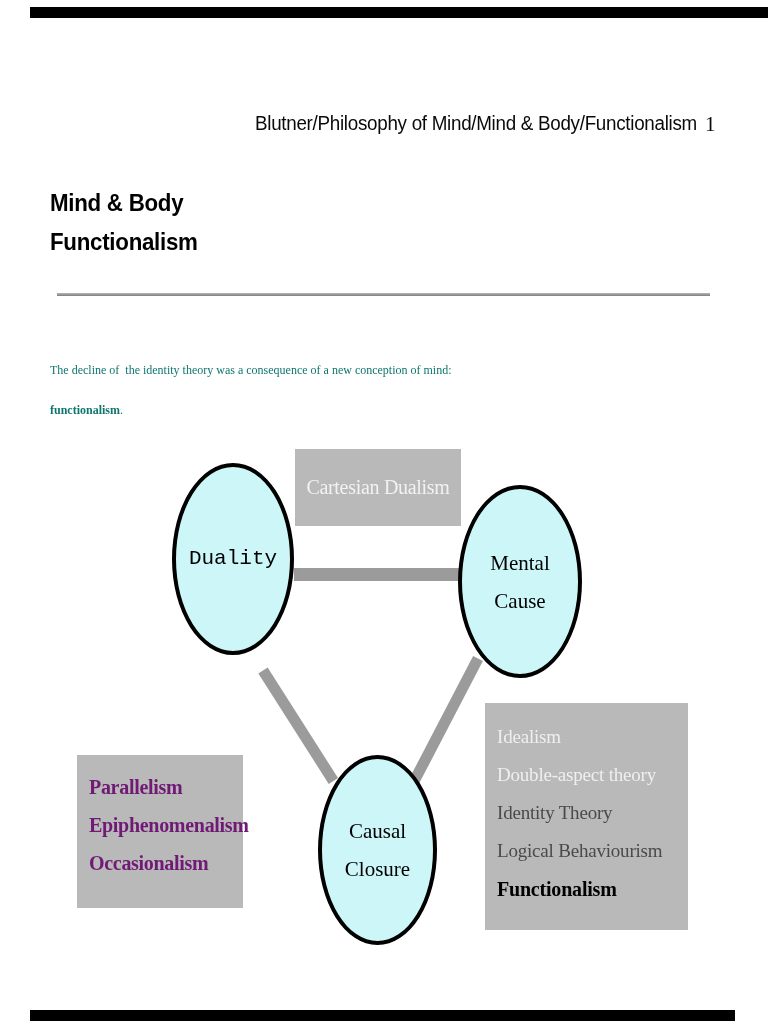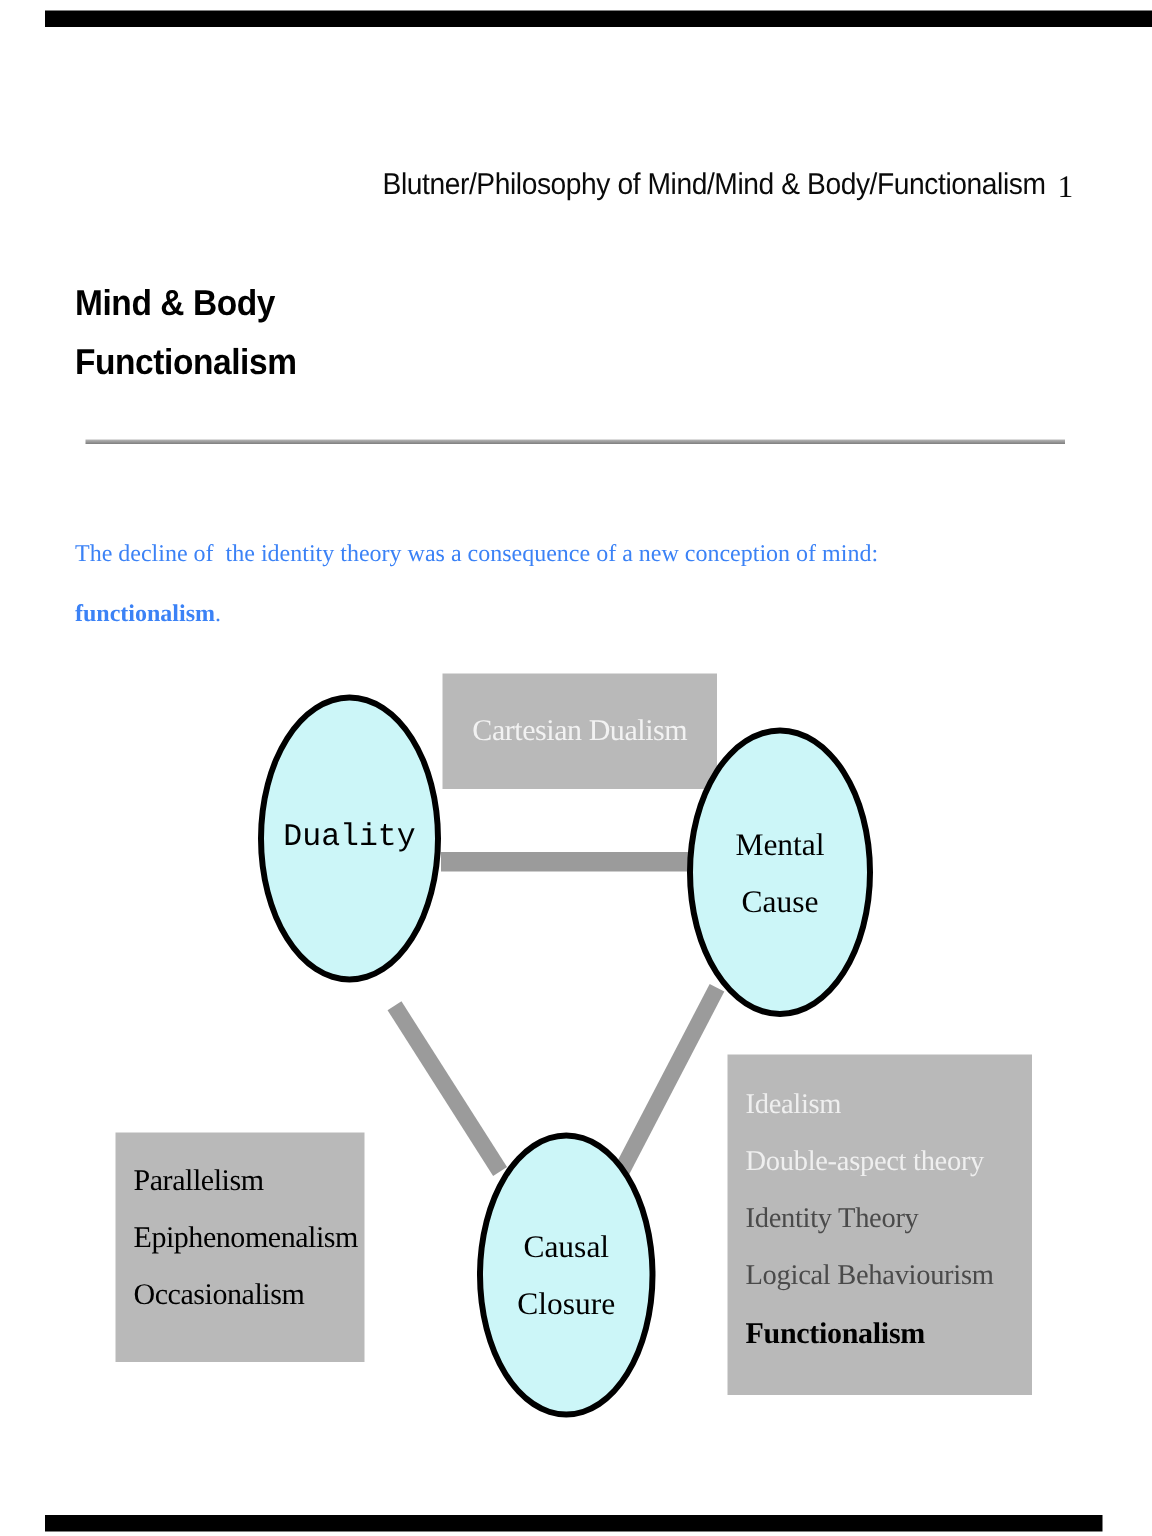--- a/index.html
+++ b/index.html
@@ -25,34 +25,34 @@
     font-family:"Liberation Sans", sans-serif;font-weight:bold;font-size:24px;
     line-height:39px;color:#000;transform:scaleX(0.93);transform-origin:0 0;
     letter-spacing:-0.3px;
   }
   .rule{
     position:absolute;left:57px;top:293px;width:653px;height:3px;
     background:linear-gradient(#b7b7b7,#7e7e7e);
   }
   .body-text{
     position:absolute;left:50px;top:350px;width:680px;
-    font-size:16px;line-height:40px;color:#3b82f6;white-space:pre;
+    font-size:12px;line-height:40px;color:#0f766e;white-space:pre;
   }
   .body-text b{font-weight:bold;}
 
   .gray-box{position:absolute;background:#b9b9b9;}
   .box-cartesian{
-    left:295px;top:449px;width:183px;height:77px;
+    left:295px;top:449px;width:166px;height:77px;
     display:flex;align-items:center;justify-content:center;
     color:#f2f2f2;font-size:20px;letter-spacing:-0.3px;
   }
   .box-left{
     left:77px;top:755px;width:166px;height:153px;
     padding:13px 0 0 12px;box-sizing:border-box;
-    color:#000000;font-size:20px;line-height:38px;letter-spacing:-0.3px;
+    color:#701a75;font-size:20px;line-height:38px;letter-spacing:-0.3px;font-weight:bold;
   }
   .box-right{
     left:485px;top:703px;width:203px;height:227px;
     padding:15px 0 2px 12px;box-sizing:border-box;
     font-size:19px;line-height:38px;letter-spacing:-0.2px;
   }
   .box-right .light{color:#efefef;}
   .box-right .dark{color:#4a4a4a;}
   .box-right .black-bold{color:#000000;font-weight:bold;font-size:20px;}
 

